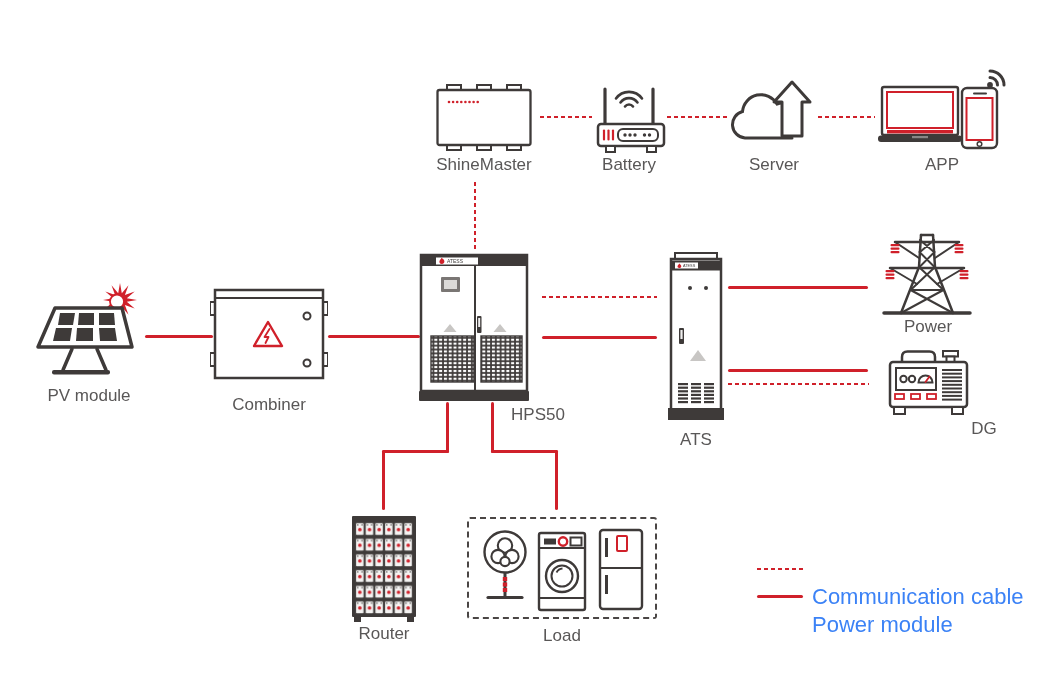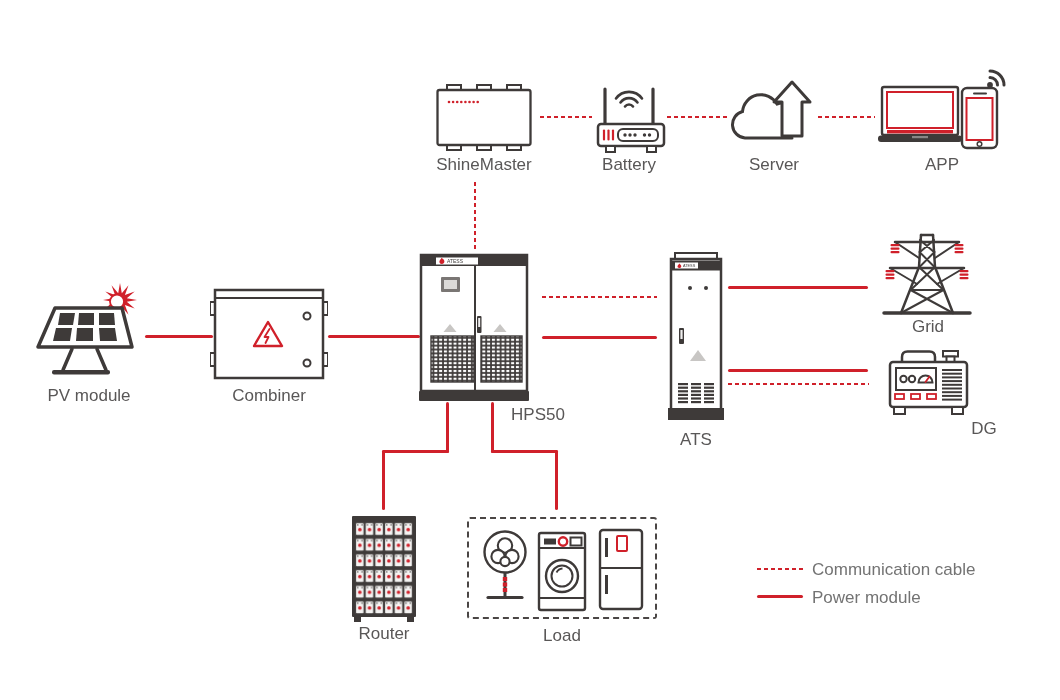--- a/index.html
+++ b/index.html
@@ -1,20 +1,20 @@
 <!DOCTYPE html>
 <html><head>
 <meta charset="utf-8">
 <style>
   html,body{margin:0;padding:0;background:#fff;}
   .stage{position:relative;width:1060px;height:700px;background:#fff;overflow:hidden;
          font-family:"Liberation Sans",sans-serif;padding-left:24px;}
   .lbl{position:absolute;color:#595757;font-size:17px;line-height:1.1;white-space:nowrap;
        transform:translateX(-50%);text-align:center;}
-  .llbl{position:absolute;color:#737373;font-size:17px;line-height:1.1;white-space:nowrap;}
+  .llbl{position:absolute;color:#3b82f6;font-size:22px;line-height:1.1;white-space:nowrap;margin-top:24px;}
   .ico{position:absolute;}
   .comm-h{position:absolute;height:2px;
           background:repeating-linear-gradient(90deg,#d0202a 0,#d0202a 4px,transparent 4px,transparent 7px);}
   .comm-v{position:absolute;width:2px;
           background:repeating-linear-gradient(180deg,#d0202a 0,#d0202a 4px,transparent 4px,transparent 7px);}
   .pow-h{position:absolute;height:3px;background:#d0202a;border-radius:1.5px;}
   .pow-v{position:absolute;width:3px;background:#d0202a;border-radius:1.5px;}
   .loadbox{position:absolute;left:467px;top:517px;width:186px;height:98px;
            border:2px dashed #4a4645;border-radius:3px;}
   svg{display:block;}
@@ -155,21 +155,21 @@
       <rect x="5" y="4" width="108" height="88" stroke-width="2.5"></rect>
       <path d="M5,12 H113"></path>
     </g>
     <g>
       <path d="M58,36 L72,60 H44 Z" fill="none" stroke="#d0202a" stroke-width="2.4" stroke-linejoin="round"></path>
       <path d="M59.5,43 L54.5,51 H58.5 L55.5,57" fill="none" stroke="#d0202a" stroke-width="1.8" stroke-linecap="round" stroke-linejoin="round"></path>
     </g>
     <circle cx="97" cy="30" r="3.5" fill="#fff" stroke="#3e3a39" stroke-width="2"></circle>
     <circle cx="97" cy="77" r="3.5" fill="#fff" stroke="#3e3a39" stroke-width="2"></circle>
   </svg>
-  <div class="lbl" style="left:269px;top:387px">Combiner</div>
+  <div class="lbl" style="left:269px;top:396px">Combiner</div>
 
   <svg class="ico" style="left:419px;top:252px" width="112" height="152" viewBox="0 0 112 152">
     <defs>
       <pattern id="hpsgrille" patternUnits="userSpaceOnUse" width="4.8" height="3.9">
         <rect x="0.5" y="0.5" width="3.9" height="3" fill="#fff" stroke="#3e3a39" stroke-width="0.9"></rect>
       </pattern>
     </defs>
     <rect x="2" y="3" width="106" height="136" fill="#fff" stroke="#3e3a39" stroke-width="2.5"></rect>
     <rect x="3" y="4" width="104" height="10" fill="#3e3a39"></rect>
     <rect x="17" y="5.5" width="42" height="7" fill="#fff"></rect>
@@ -245,21 +245,21 @@
         <rect x="78.5" y="21.5" width="9" height="2.2" rx="1"></rect>
         <rect x="78.5" y="25" width="9" height="2.2" rx="1"></rect>
       <rect x="9.5" y="44" width="9" height="2.2" rx="1"></rect>
         <rect x="9.5" y="47.5" width="9" height="2.2" rx="1"></rect>
         <rect x="9.5" y="51" width="9" height="2.2" rx="1"></rect>
       <rect x="83.5" y="44" width="9" height="2.2" rx="1"></rect>
         <rect x="83.5" y="47.5" width="9" height="2.2" rx="1"></rect>
         <rect x="83.5" y="51" width="9" height="2.2" rx="1"></rect>
     </g>
   </svg>
-  <div class="lbl" style="left:928px;top:318px">Grid</div>
+  <div class="lbl" style="left:928px;top:318px">Power</div>
 
   <svg class="ico" style="left:882px;top:344px" width="92" height="78" viewBox="0 0 92 78">
     <g stroke="#3e3a39" fill="#fff">
       <path d="M20,18 V13 Q20,7.5 25.5,7.5 H47.5 Q53,7.5 53,13 V18" fill="none" stroke-width="2.5"></path>
       <rect x="61" y="7" width="15" height="5.5" stroke-width="2"></rect>
       <rect x="64.5" y="12.5" width="8" height="5.5" stroke-width="2"></rect>
       <rect x="8" y="18" width="77" height="45" rx="3" stroke-width="2.5"></rect>
       <rect x="12" y="63" width="11" height="7" stroke-width="2"></rect>
       <rect x="70" y="63" width="11" height="7" stroke-width="2"></rect>
       <rect x="14" y="24" width="40" height="22" stroke-width="2"></rect>

